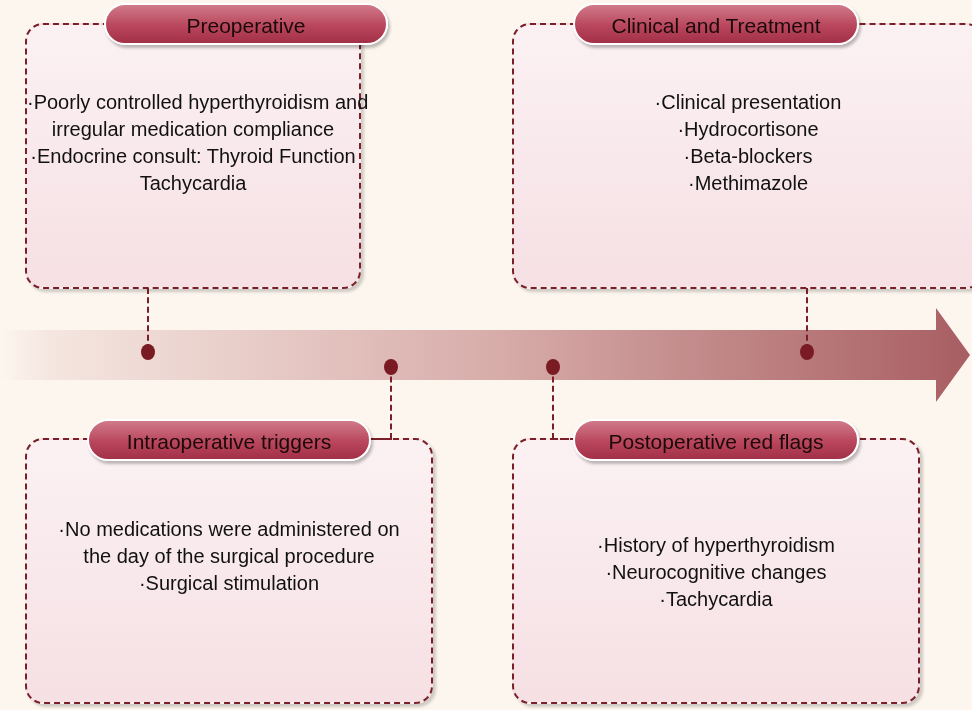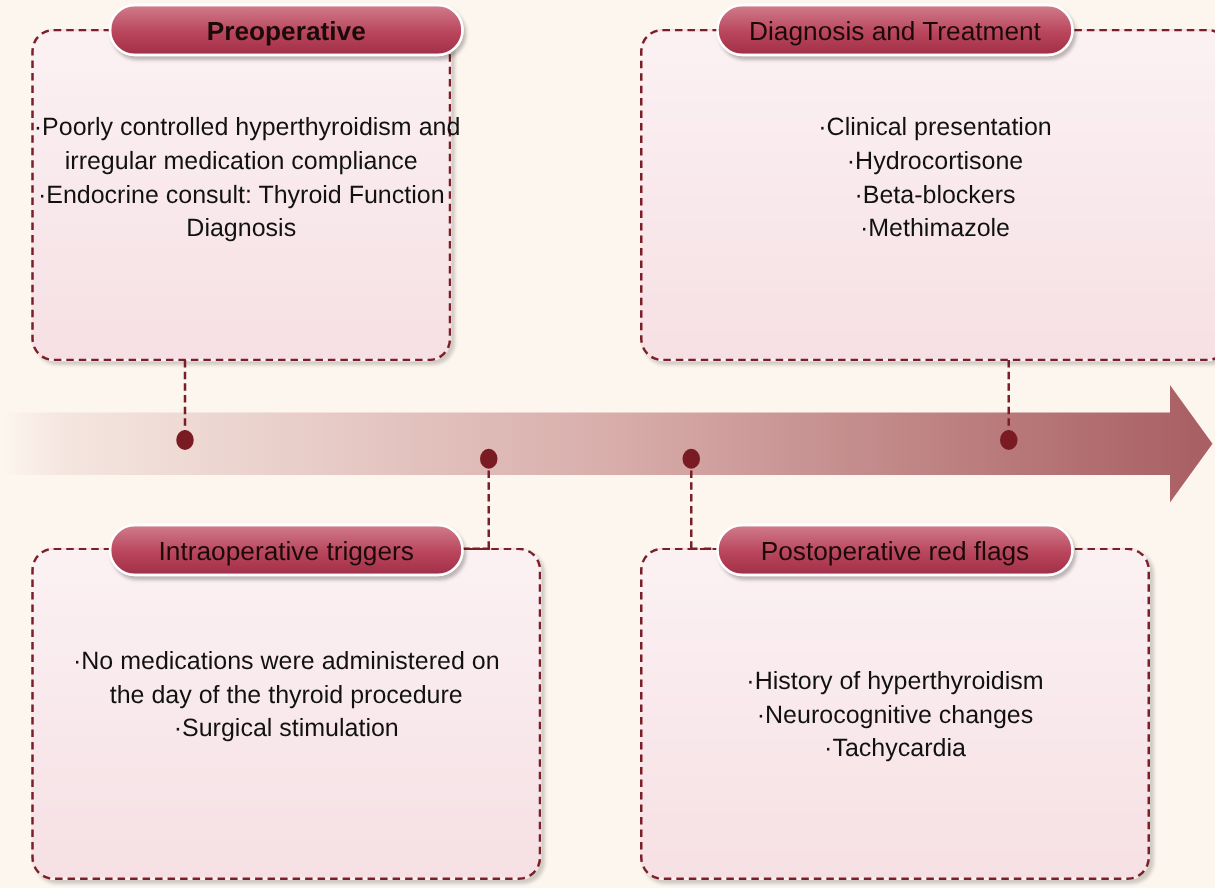--- a/index.html
+++ b/index.html
@@ -74,39 +74,39 @@
 <div class="dot" style="left:546px; top:359px;"></div>
 
 <div class="vline" style="left:806px; top:288px; height:62px;"></div>
 <div class="dot" style="left:800px; top:344px;"></div>
 
 <div class="card" style="left:25px; top:23px; width:336px; height:266px;">
   <div class="body-text" style="top:64px;">
     <div>·Poorly controlled hyperthyroidism and</div>
     <div>irregular medication compliance</div>
     <div>·Endocrine consult: Thyroid Function</div>
-    <div>Diagnosis</div>
+    <div>Tachycardia</div>
   </div>
 </div>
-<div class="pill" style="left:87px; top:3px; width:284px;font-weight:bold;">Preoperative</div>
+<div class="pill" style="left:104px; top:3px; width:284px;">Preoperative</div>
 
 <div class="card" style="left:512px; top:23px; width:472px; height:266px;">
   <div class="body-text" style="top:64px;">
     <div>·Clinical presentation</div>
     <div>·Hydrocortisone</div>
     <div>·Beta-blockers</div>
     <div>·Methimazole</div>
   </div>
 </div>
-<div class="pill" style="left:573px; top:3px; width:286px;">Diagnosis and Treatment</div>
+<div class="pill" style="left:573px; top:3px; width:286px;">Clinical and Treatment</div>
 
 <div class="card" style="left:25px; top:438px; width:408px; height:266px;">
   <div class="body-text" style="top:76px;">
     <div>·No medications were administered on</div>
-    <div>the day of the thyroid procedure</div>
+    <div>the day of the surgical procedure</div>
     <div>·Surgical stimulation</div>
   </div>
 </div>
 <div class="pill" style="left:87px; top:419px; width:284px;">Intraoperative triggers</div>
 
 <div class="card" style="left:512px; top:438px; width:408px; height:266px;">
   <div class="body-text" style="top:92px;">
     <div>·History of hyperthyroidism</div>
     <div>·Neurocognitive changes</div>
     <div>·Tachycardia</div>

